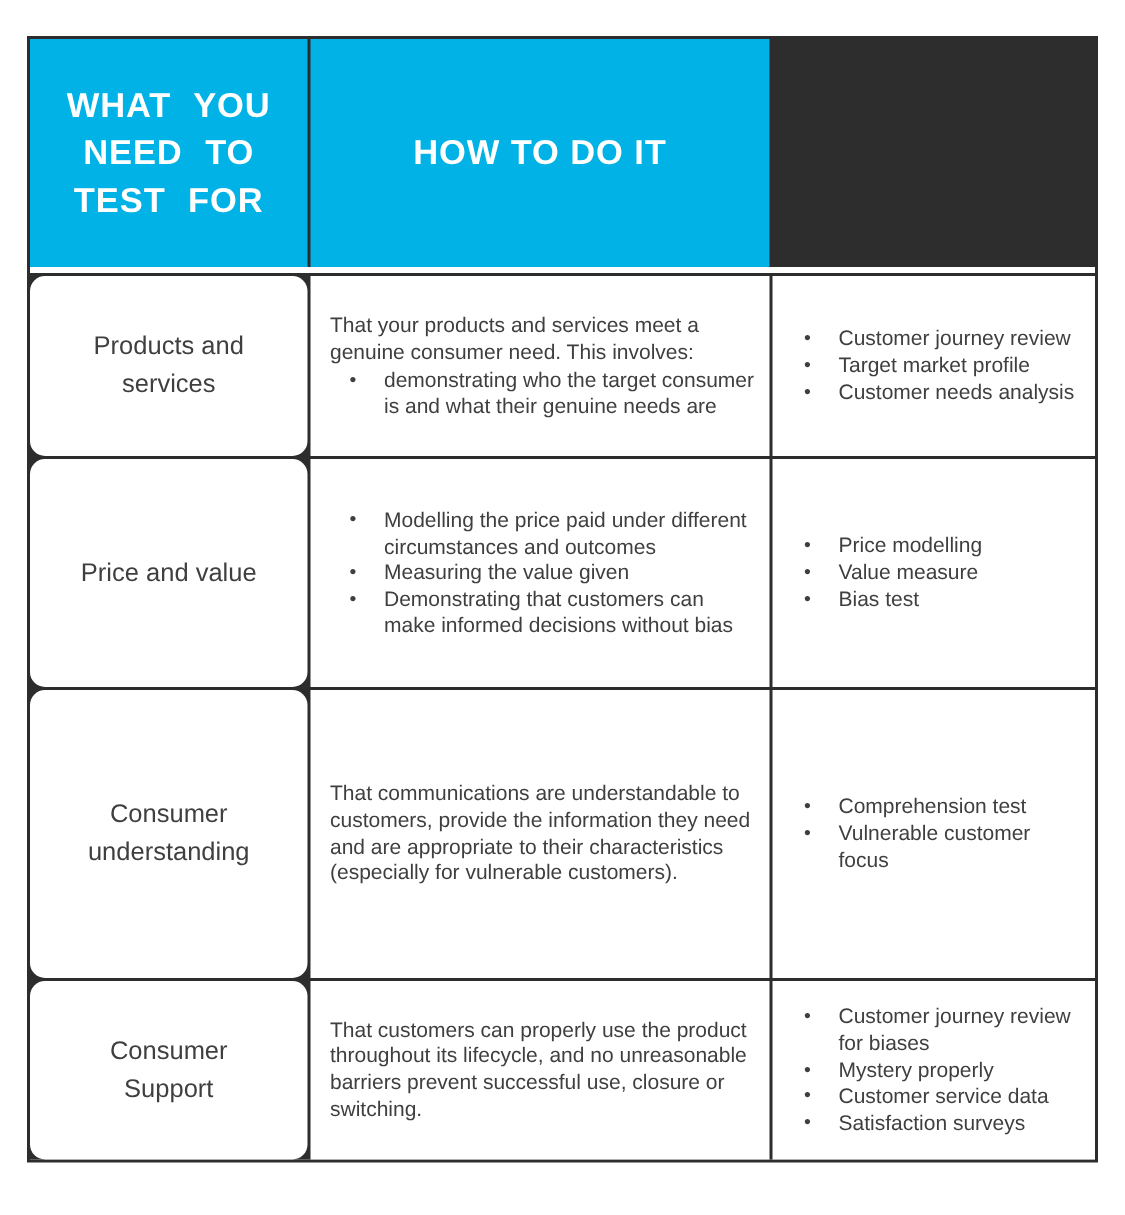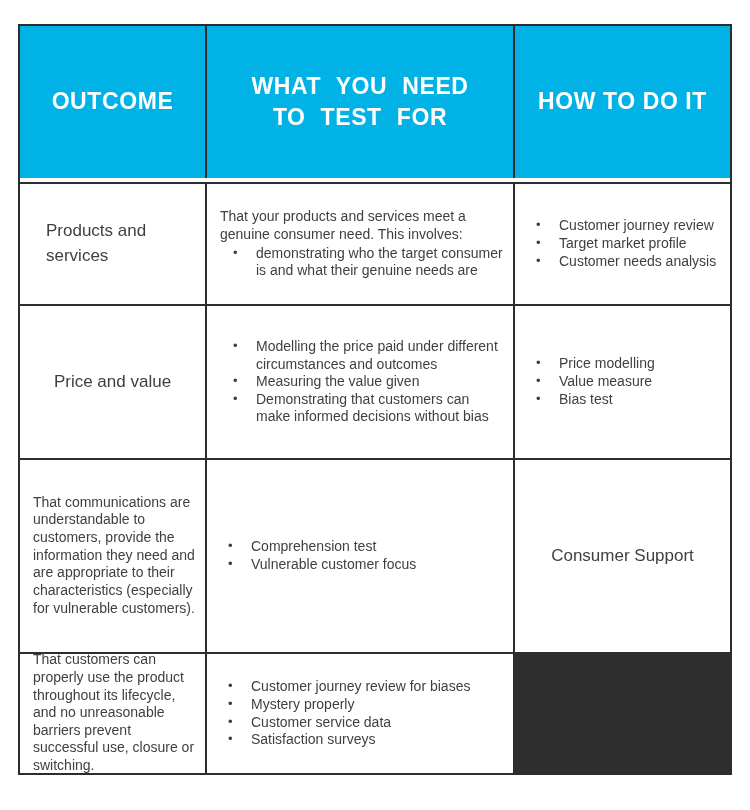--- a/index.html
+++ b/index.html
@@ -41,24 +41,25 @@
     display: grid;
     grid-template-columns: 185px 306px 215px;
     grid-template-rows: 120px 152px 192px 119px;
     gap: 2px;
     background: #2d2d2d;
     border-top: 2px solid #2d2d2d;
   }
   .cell { background: #ffffff; color: #3f3f3f; }
   .outcome-cell {
     display: flex; align-items: center; justify-content: center;
-    text-align: left;
+    text-align: center;
     font-size: 17px;
     line-height: 1.45;
     padding: 0 26px;
+    border-radius: 10px;
   }
   .test-cell {
     display: flex; flex-direction: column; justify-content: center;
     font-size: 14px;
     line-height: 1.26;
     padding: 6px 10px 6px 13px;
   }
   .how-cell {
     display: flex; flex-direction: column; justify-content: center;
     font-size: 14px;
@@ -79,21 +80,20 @@
     font-size: 13px;
   }
   .intro { margin: 0 0 1px 0; }
 </style>
 </head>
 <body>
 
 <div class="tbl">
 
   <div class="hrow">
-    <div class="hcell">OUTCOME</div>
     <div class="hcell mid">WHAT YOU NEED TO TEST FOR</div>
     <div class="hcell">HOW TO DO IT</div>
   </div>
 
   <div class="hsep"></div>
 
   <div class="body">
 
     <div class="cell outcome-cell">Products and services</div>
     <div class="cell test-cell">
@@ -119,20 +119,21 @@
       </ul>
     </div>
     <div class="cell how-cell">
       <ul class="bullets">
         <li>Price modelling</li>
         <li>Value measure</li>
         <li>Bias test</li>
       </ul>
     </div>
 
+    <div class="cell outcome-cell">Consumer understanding</div>
     <div class="cell test-cell">
       <p class="intro">That communications are understandable to customers, provide the information they need and are appropriate to their characteristics (especially for vulnerable customers).</p>
     </div>
     <div class="cell how-cell">
       <ul class="bullets">
         <li>Comprehension test</li>
         <li>Vulnerable customer focus</li>
       </ul>
     </div>
 

